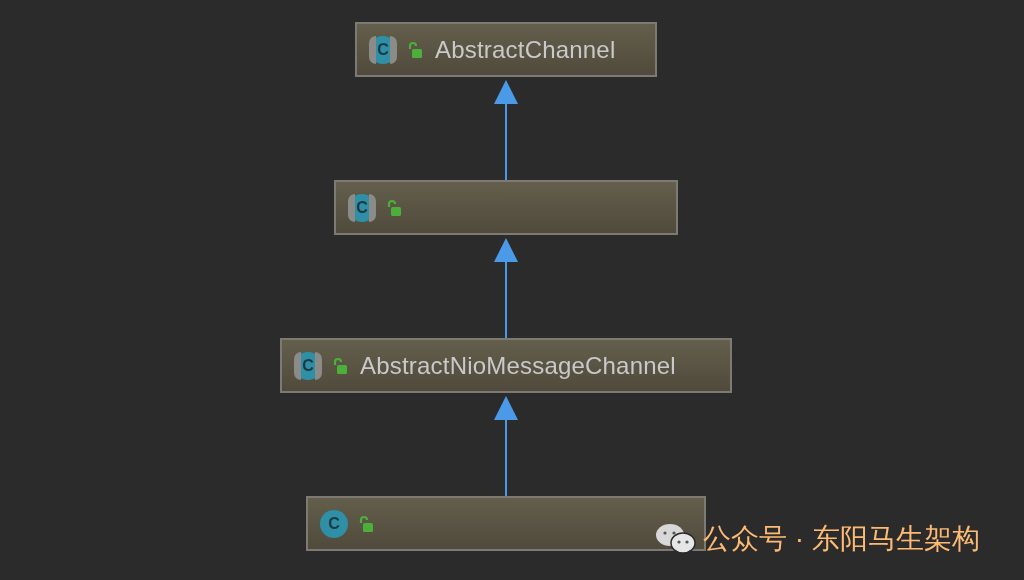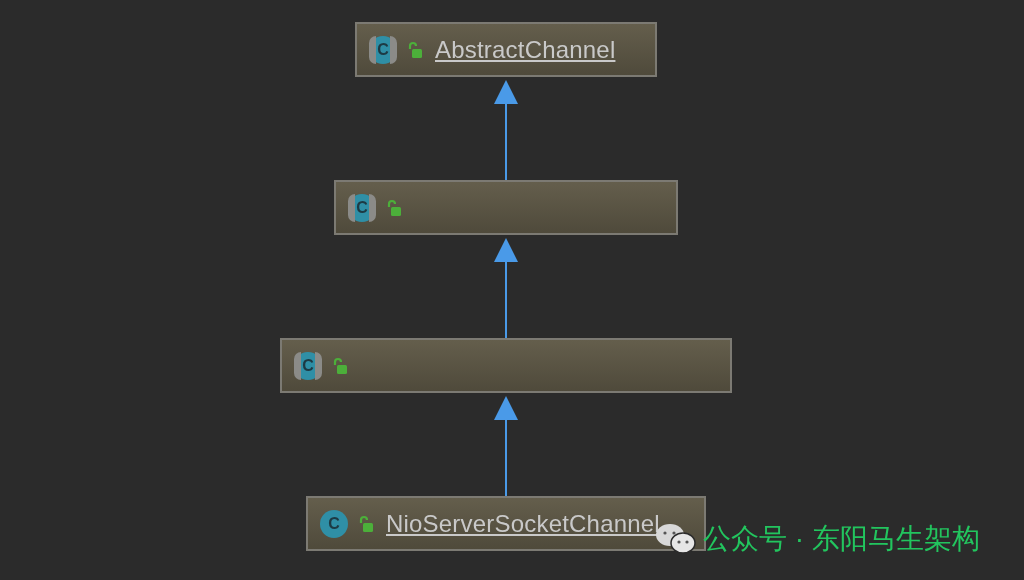--- a/index.html
+++ b/index.html
@@ -7,24 +7,24 @@
        font-family:"Liberation Sans","DejaVu Sans",sans-serif;}
   .node{position:absolute;height:55px;box-sizing:border-box;border:2px solid #7c7a73;
         background:linear-gradient(#645e4c,#4f4a3b);display:flex;align-items:center;padding-left:12px;}
   .cicon{width:28px;height:28px;border-radius:50%;background:#2f8fa6;position:relative;
          display:flex;align-items:center;justify-content:center;color:#1d3a44;font-size:16px;font-weight:bold;}
   .cicon.abstract::before,.cicon.abstract::after{content:"";position:absolute;top:0;width:7px;height:28px;background:#8b8b88;}
   .cicon.abstract::before{left:0;border-radius:14px 0 0 14px;}
   .cicon.abstract::after{right:0;border-radius:0 14px 14px 0;}
   .cicon span{position:relative;z-index:1;}
   .lock{margin-left:10px;width:16px;height:18px;}
-  .label{margin-left:12px;color:#c9c9c9;font-size:24px;letter-spacing:0.2px;white-space:nowrap;text-decoration:underline;}
+  .label{margin-left:12px;color:#c9c9c9;font-size:24px;letter-spacing:0.2px;white-space:nowrap;}
   .edge{position:absolute;width:2px;background:#4a9ae8;}
   .arrow{position:absolute;width:0;height:0;border-left:12px solid transparent;border-right:12px solid transparent;border-bottom:24px solid #4a9ae8;}
-  .watermark{position:absolute;left:655px;top:520px;display:flex;align-items:center;color:#22c55e;font-size:28px;}
+  .watermark{position:absolute;left:655px;top:520px;display:flex;align-items:center;color:#fdba74;font-size:28px;}
   .wechat{width:42px;height:34px;margin-right:6px;}
 </style>
 </head>
 <body>
 
 <div class="edge" style="left:505px;top:100px;height:80px;"></div>
 <div class="arrow" style="left:494px;top:80px;"></div>
 
 <div class="edge" style="left:505px;top:258px;height:80px;"></div>
 <div class="arrow" style="left:494px;top:238px;"></div>
@@ -54,31 +54,31 @@
 </div>
 
 <div class="node" style="left:280px;top:338px;width:452px;">
   <div class="cicon abstract">
       <span>C</span>
     </div>
   <svg class="lock" viewBox="0 0 16 18">
       <path d="M3 8V5a3 3 0 0 1 6 0" fill="none" stroke="#4caf3a" stroke-width="2.2"></path>
       <rect x="5" y="8" width="10" height="9" rx="1.5" fill="#4caf3a"></rect>
     </svg>
+  <span class="label">AbstractNioMessageChannel</span>
 </div>
 
 <div class="node" style="left:306px;top:496px;width:400px;">
   <div class="cicon">
       <span>C</span>
     </div>
   <svg class="lock" viewBox="0 0 16 18">
       <path d="M3 8V5a3 3 0 0 1 6 0" fill="none" stroke="#4caf3a" stroke-width="2.2"></path>
       <rect x="5" y="8" width="10" height="9" rx="1.5" fill="#4caf3a"></rect>
     </svg>
-  <span class="label">NioServerSocketChannel</span>
 </div>
 
 <div class="watermark">
   <svg class="wechat" viewBox="0 0 42 34">
     <ellipse cx="15" cy="13" rx="14" ry="11" fill="#d8d8d8"></ellipse>
     <ellipse cx="28" cy="21" rx="12" ry="10" fill="#e6e6e6" stroke="#2b2b2b" stroke-width="1.5"></ellipse>
     <circle cx="24" cy="20" r="1.6" fill="#555"></circle>
       <circle cx="32" cy="20" r="1.6" fill="#555"></circle>
     <circle cx="10" cy="11" r="1.6" fill="#555"></circle>
       <circle cx="19" cy="11" r="1.6" fill="#555"></circle>

